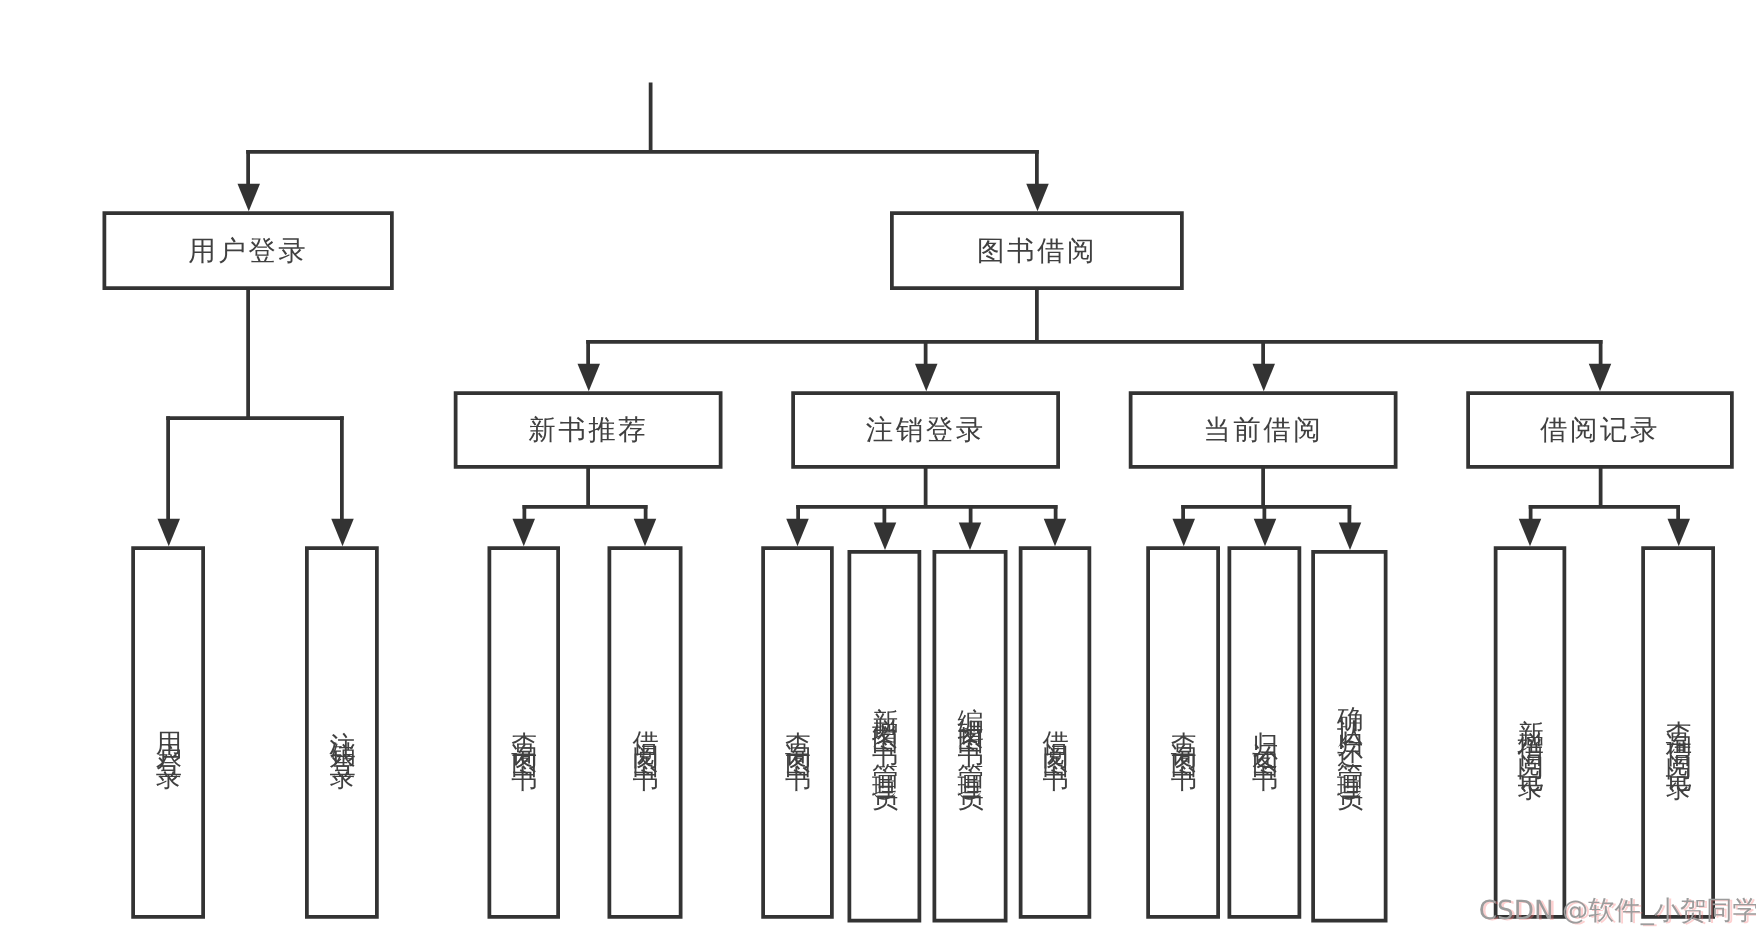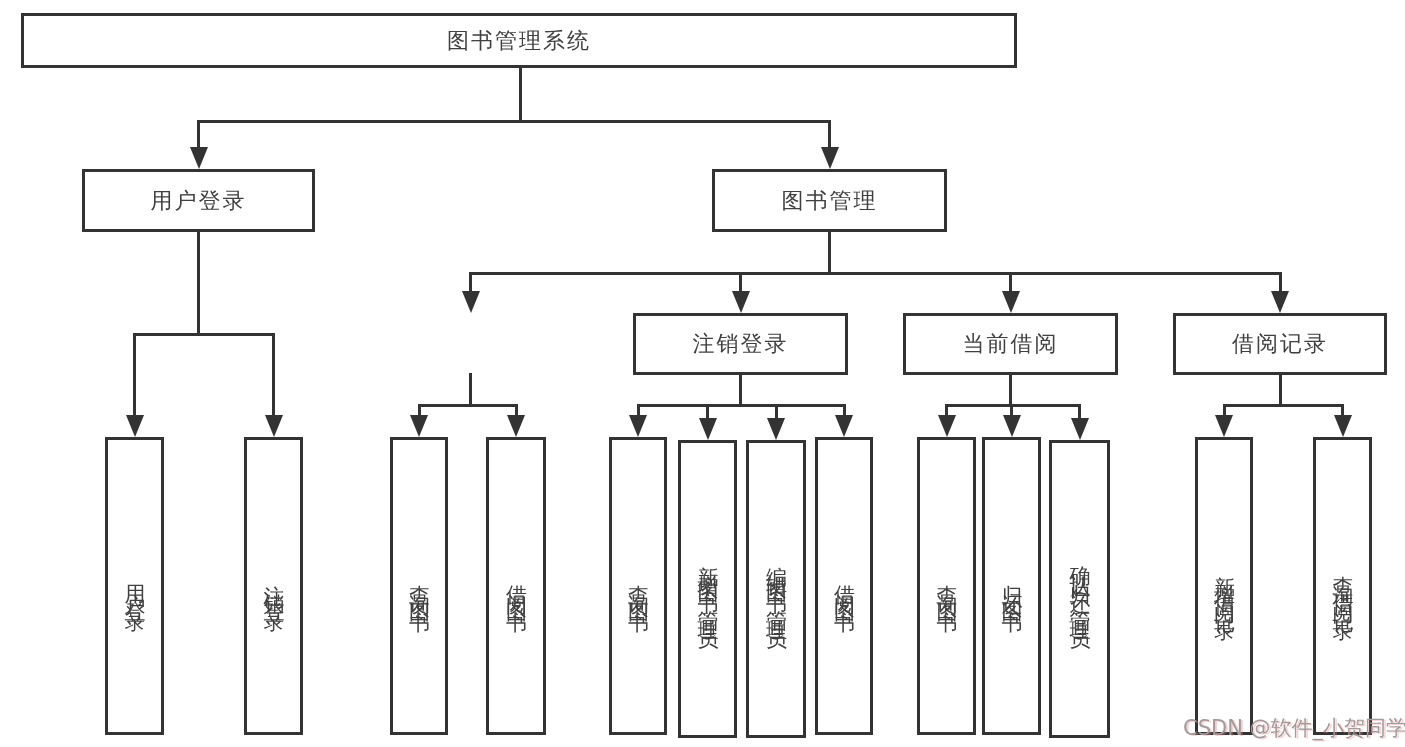--- a/index.html
+++ b/index.html
@@ -25,31 +25,31 @@
   .watermark{
     position:absolute;left:1183px;top:714px;font-size:21px;color:#9c9c9c;
     white-space:nowrap;z-index:5;text-shadow:2px 1px 0 rgba(248,120,120,0.35);
   }
 </style>
 </head>
 <body>
 
 <div id="stage">
 
-  <div class="box h" style="left:21px;top:13px;width:996px;height:55px">
-    <span>图书管理系统</span>
-  </div>
 
   <div class="box h" style="left:82px;top:169px;width:233px;height:63px">
     <span>用户登录</span>
   </div>
   <div class="box h" style="left:712px;top:169px;width:235px;height:63px">
-    <span>图书管理</span>
+    <span>图书借阅</span>
   </div>
 
+  <div class="box h" style="left:363px;top:313px;width:215px;height:62px">
+    <span>新书推荐</span>
+  </div>
   <div class="box h" style="left:633px;top:313px;width:215px;height:62px">
     <span>注销登录</span>
   </div>
   <div class="box h" style="left:1173px;top:313px;width:214px;height:62px">
     <span>借阅记录</span>
   </div>
   <div class="box h" style="left:903px;top:313px;width:215px;height:62px">
     <span>当前借阅</span>
   </div>
 

